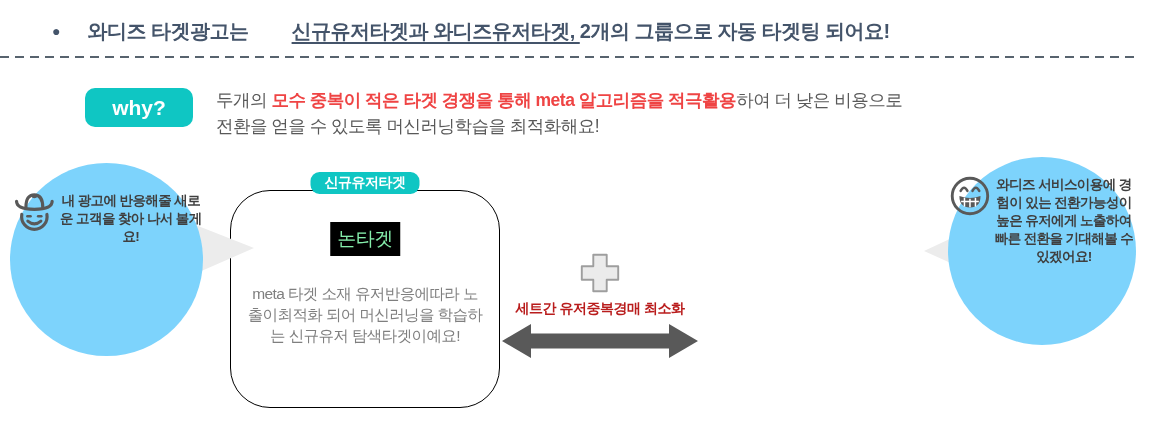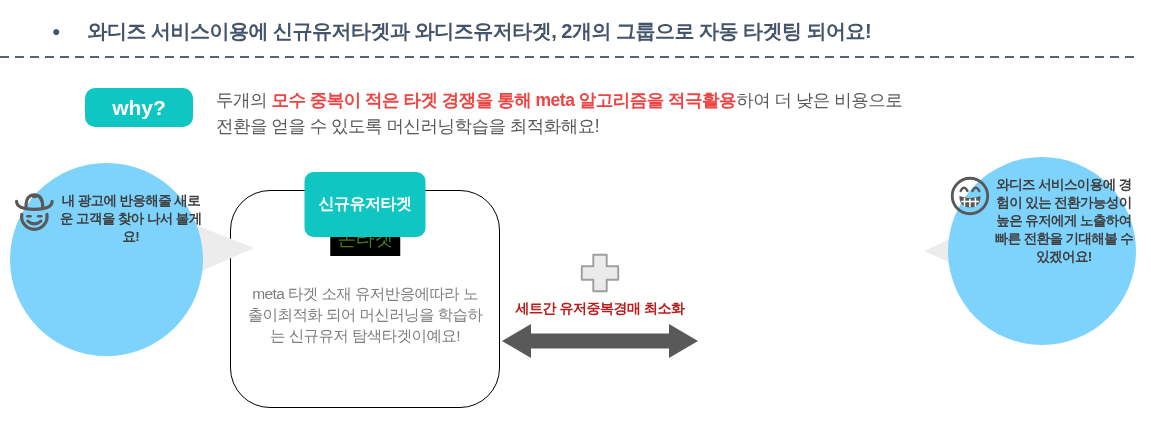--- a/index.html
+++ b/index.html
@@ -3,43 +3,43 @@
 <meta charset="utf-8">
 <style>
   * { margin:0; padding:0; box-sizing:border-box; }
   body { background:#ffffff; font-family:"Liberation Sans","DejaVu Sans",sans-serif; }
   #canvas { position:relative; width:1151px; height:429px; background:#ffffff; overflow:hidden; }
 
   
   .title-row { position:absolute; left:52px; top:18px; display:flex; align-items:flex-start; color:#44546a; }
   .title-bullet { font-size:14px; line-height:26px; margin-right:27px; }
   .title-text { font-size:20px; font-weight:bold; line-height:26px; letter-spacing:-0.5px; }
-  .title-underline { text-decoration-thickness:1.5px; text-underline-offset:4px; }
+  .title-underline { text-decoration:underline; text-decoration-thickness:1.5px; text-underline-offset:4px;margin-left:38px; }
 
   .dashed-divider { position:absolute; left:0; top:56px; width:1135px; height:2px;
     background:repeating-linear-gradient(90deg,#57636e 0 9px, transparent 9px 15px); }
 
   
   .why-badge { position:absolute; left:85px; top:88px; width:108px; height:39px;
     background:#0fc6c3; border-radius:10px; color:#ffffff; font-size:21px; font-weight:bold;
     display:flex; align-items:center; justify-content:center; }
   .why-text { position:absolute; left:216px; top:87px; font-size:17.5px; color:#595959;
     line-height:26px; letter-spacing:-0.5px; }
   .why-text b { color:#ef4444; }
 
   
   .group-box { position:absolute; top:190px; width:270px; height:218px; background:#ffffff;
     border:1.5px solid #000000; border-radius:40px; z-index:1; }
   #box-new { left:230px; }
   #box-wadiz { left:700px; }
   .group-badge { position:absolute; top:-19px; left:50%; transform:translateX(-50%);
-    background:#0fc6c3; color:#ffffff; font-weight:bold; font-size:16px; letter-spacing:-0.5px;
-    padding:22px 14px; border-radius:9px; white-space:nowrap; z-index:2; }
+    background:#0fc6c3; color:#ffffff; font-weight:bold; font-size:14px; letter-spacing:-0.5px;
+    padding:2px 14px; border-radius:9px; white-space:nowrap; z-index:2; }
   .tag-black { position:absolute; top:31px; left:50%; transform:translateX(-50%);
-    background:#000000; color:#4d7c0f; font-size:19px; letter-spacing:-0.5px;
+    background:#000000; color:#86efac; font-size:19px; letter-spacing:-0.5px;
     padding:4px 7px; white-space:nowrap; }
   .group-body { position:absolute; top:92px; left:50%; transform:translateX(-50%);
     width:240px; text-align:center; font-size:15.5px; color:#7f7f7f; line-height:21px; letter-spacing:-0.6px; }
 
   
   .plus-wrap { position:absolute; left:577px; top:250px; width:46px; height:46px; z-index:1; }
   .center-label { position:absolute; left:600px; top:300px; transform:translateX(-50%);
     font-size:14px; font-weight:bold; color:#b91c1c; white-space:nowrap; letter-spacing:-0.5px; z-index:1; }
   .arrow-wrap { position:absolute; left:502px; top:322px; width:196px; height:38px; z-index:1; }
 
@@ -56,21 +56,21 @@
   #bubble-left .bubble-text { width:160px; }
   #bubble-right .bubble-text { width:164px; }
 </style>
 </head>
 <body>
 
 <div id="canvas">
 
   <div class="title-row">
     <span class="title-bullet">●</span>
-    <span class="title-text"><span>와디즈 서비스이용에 </span><span class="title-underline">신규유저타겟과 와디즈유저타겟, </span><span>2개의 그룹으로 자동 타겟팅 되어요!</span></span>
+    <span class="title-text"><span>와디즈 타겟광고는 </span><span class="title-underline">신규유저타겟과 와디즈유저타겟, </span><span>2개의 그룹으로 자동 타겟팅 되어요!</span></span>
   </div>
 
   <div class="dashed-divider"></div>
 
   <div class="why-badge">why?</div>
   <div class="why-text"><span>두개의 </span><b>모수 중복이 적은 타겟 경쟁을 통해 meta 알고리즘을 적극활용</b><span>하여 더 낮은 비용으로</span><br><span>전환을 얻을 수 있도록 머신러닝학습을 최적화해요!</span></div>
 
   <div class="group-box" id="box-new">
     <div class="group-badge">신규유저타겟</div>
     <div class="tag-black">논타겟</div>

